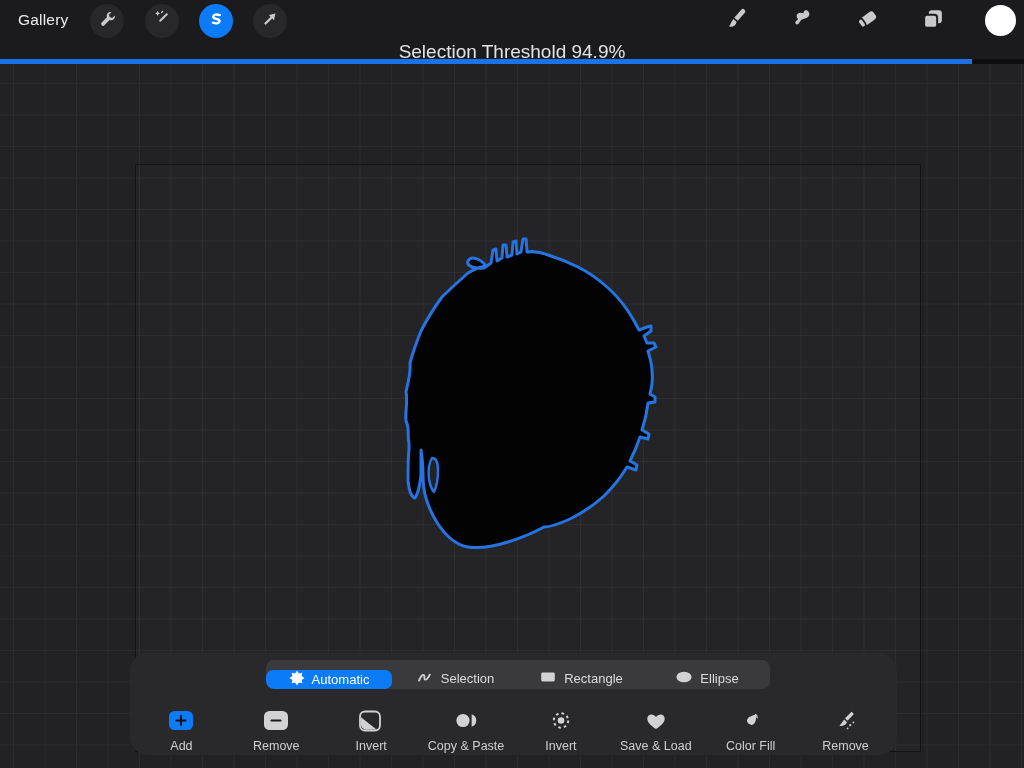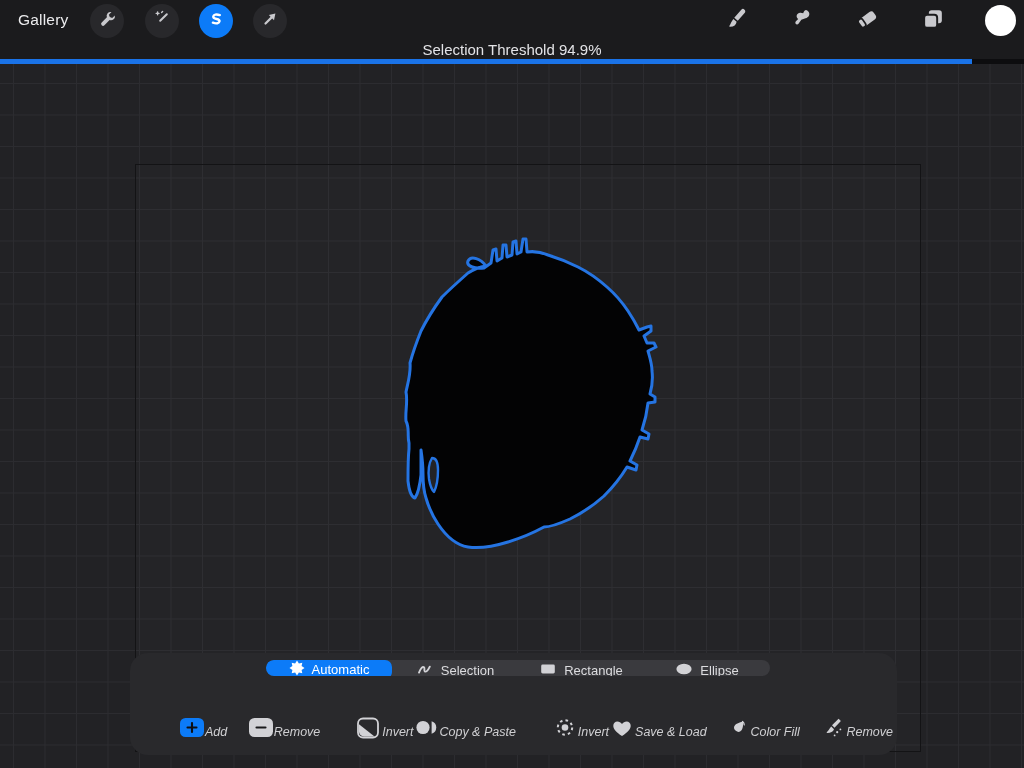--- a/index.html
+++ b/index.html
@@ -10,43 +10,43 @@
     -webkit-font-smoothing:antialiased;
   }
   
   .topbar{position:absolute;left:0;top:0;width:1024px;height:59px;background:#1b1b1d;z-index:10;}
   .gallery{position:absolute;left:18px;top:11px;font-size:15.5px;color:#ececee;letter-spacing:.2px;cursor:default;}
   .circle-btn{position:absolute;top:4px;width:34px;height:34px;border-radius:50%;
     background:#28282b;display:flex;align-items:center;justify-content:center;}
   .circle-btn.active{background:#0c7bf8;}
   .flat-btn{position:absolute;top:4px;width:34px;height:34px;display:flex;align-items:center;justify-content:center;}
   .color-disc{position:absolute;left:985px;top:5px;width:31px;height:31px;border-radius:50%;background:#ffffff;}
-  .bar-title{position:absolute;left:0;right:0;top:41px;text-align:center;font-size:15px;color:#e3e3e6;}
+  .bar-title{position:absolute;left:0;right:0;top:41px;text-align:center;font-size:19px;color:#e3e3e6;}
   
   .threshold-track{position:absolute;left:0;top:59px;width:1024px;height:5px;background:#0d0d0f;z-index:10;}
   .threshold-fill{height:100%;background:#1a73e8;}
   
   .workspace{position:absolute;left:0;top:64px;width:1024px;height:704px;background:#222225;
     background-image:linear-gradient(to right,#2c2c30 1px,transparent 1px),
                      linear-gradient(to bottom,#2c2c30 1px,transparent 1px);
     background-size:31.5px 31.5px;background-position:13px 19px;}
   .canvas-bounds{position:absolute;left:135px;top:100px;width:786px;height:588px;
     border:1.5px solid #131315;background:rgba(255,255,255,0.012);z-index:1;}
   .selection-svg{position:absolute;left:0;top:0;z-index:2;pointer-events:none;}
   
   .panel{position:absolute;left:130px;top:653px;width:767px;height:102px;background:#29292c;
     border-radius:18px;z-index:5;}
-  .segmented{position:absolute;left:136px;top:7px;width:504px;height:16px;background:#3a3a3e;
-    border-radius:8px;display:flex;align-items:flex-start;overflow:hidden;}
+  .segmented{position:absolute;left:136px;top:7px;width:504px;height:29px;background:#3a3a3e;
+    border-radius:8px;display:flex;align-items:flex-end;overflow:hidden;}
   .segment{flex:1;display:flex;align-items:center;justify-content:center;gap:7px;
     font-size:13px;color:#dcdcdf;border-radius:7px;cursor:default;}
   .segment.selected{background:#0c7bf8;color:#ffffff;}
   .actions{position:absolute;left:4px;right:4px;top:55px;bottom:5px;display:flex;}
-  .action{flex:1;display:flex;flex-direction:row;align-items:center;justify-content:flex-end;
-    padding-top:2px;cursor:default;font-style:italic;}
+  .action{flex:1;display:flex;flex-direction:column;align-items:center;justify-content:flex-start;
+    padding-top:2px;cursor:default;}
   .action .lbl{font-size:12.5px;color:#cfcfd2;margin-top:3px;white-space:nowrap;}
   .seg-icon{color:#d2d2d6;}
 </style>
 </head>
 <body>
 
 <div id="screen">
 
   <div class="workspace">
     <div class="canvas-bounds"></div>

